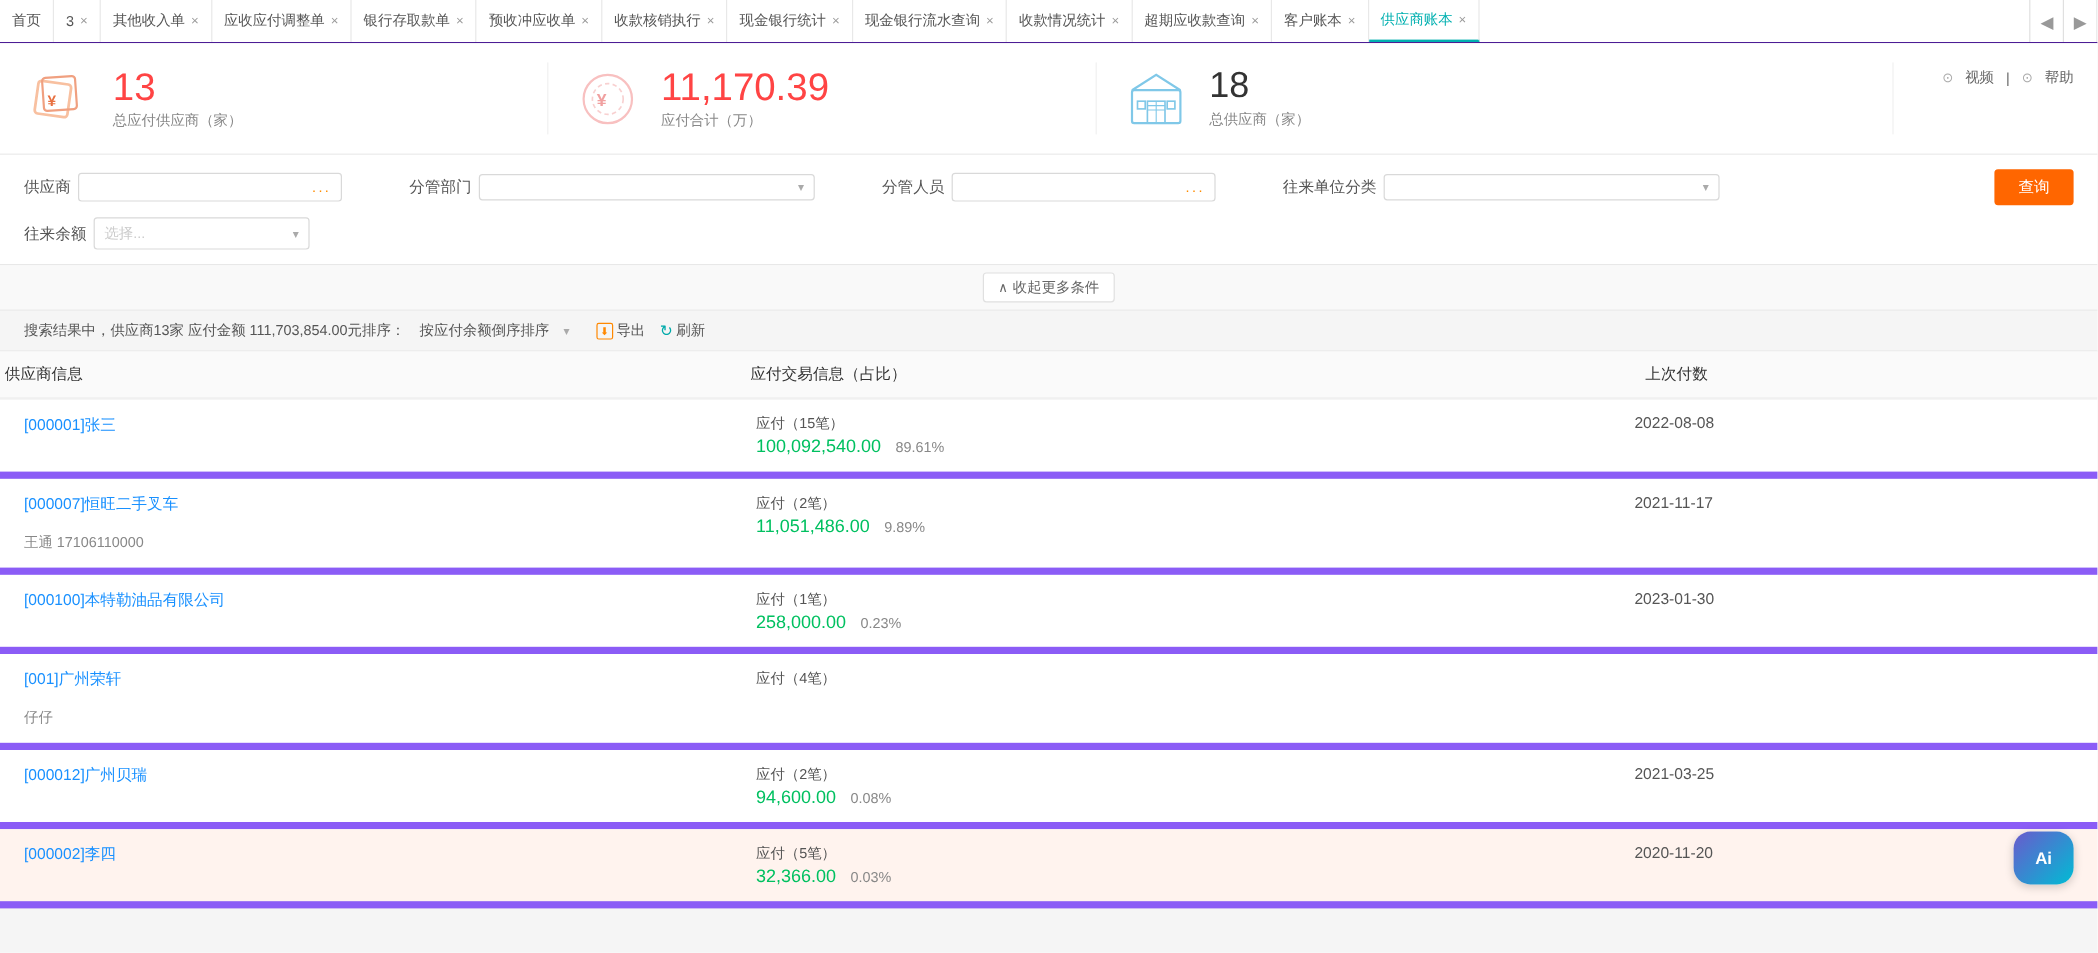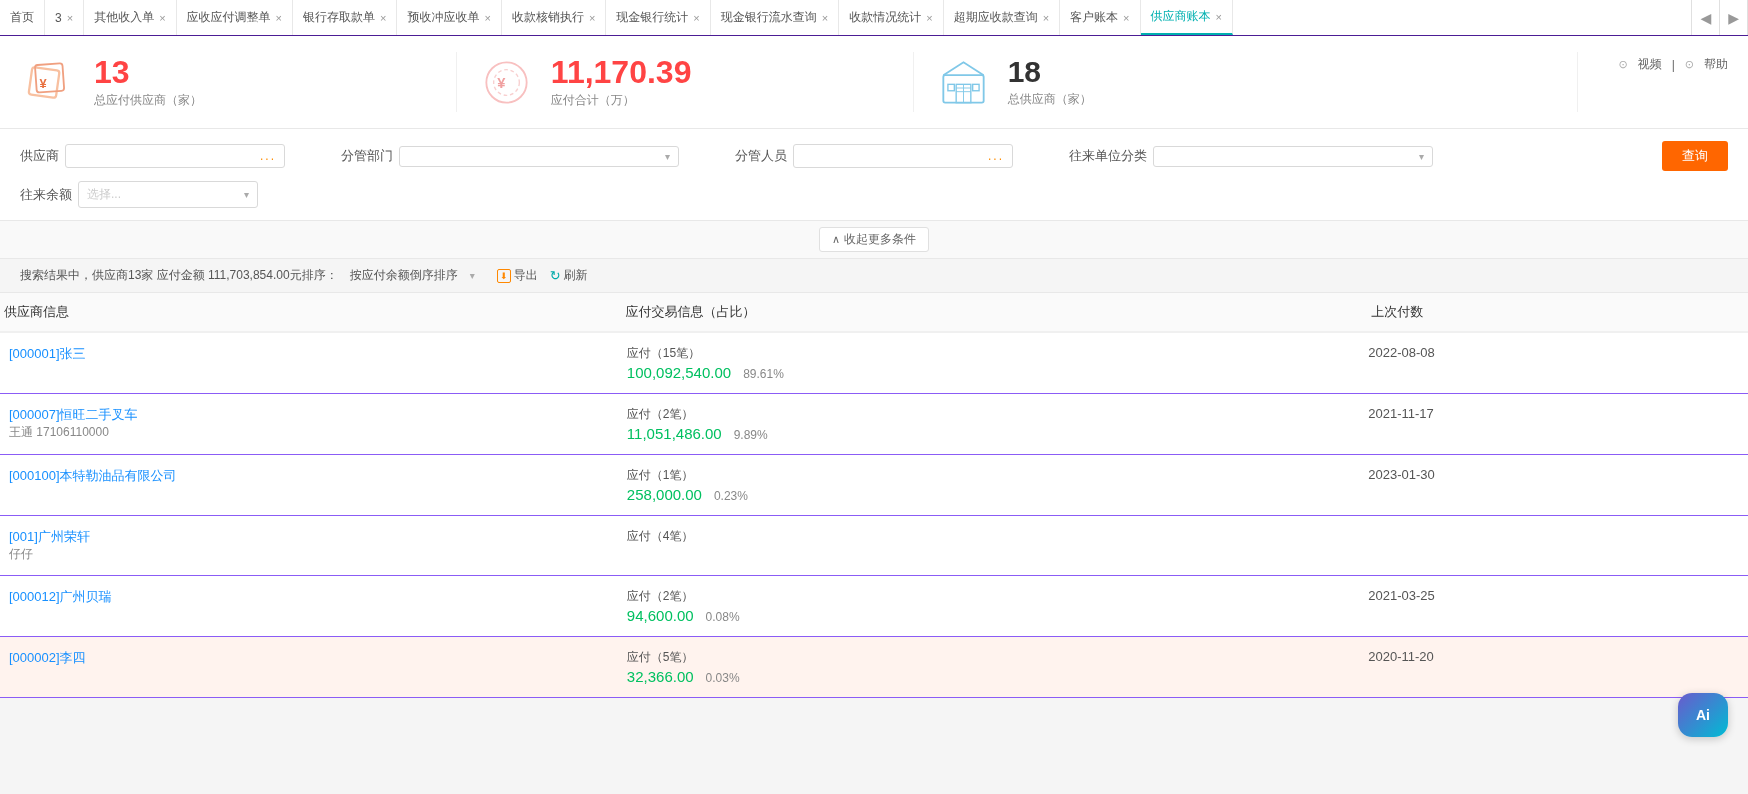--- a/index.html
+++ b/index.html
@@ -13,21 +13,21 @@
     .nav-arrows { display: flex; align-items: center; margin-left: auto; border-left: 1px solid #e0e0e0; }
     .nav-arrow { padding: 0 8px; height: 36px; display: flex; align-items: center; cursor: pointer; color: #999; font-size: 14px; border-right: 1px solid #e0e0e0; }
 
     
     .summary-area { display: flex; background: #fff; padding: 16px 20px; border-bottom: 1px solid #e8e8e8; align-items: center; }
     .summary-card { display: flex; align-items: center; flex: 1; padding-right: 20px; border-right: 1px solid #f0f0f0; margin-right: 20px; }
     .summary-card:last-child { border-right: none; }
     .summary-icon { width: 60px; height: 60px; margin-right: 14px; display: flex; align-items: center; justify-content: center; }
     .summary-icon svg { width: 55px; height: 55px; }
     .summary-text {}
-    .summary-number { font-size: 32px; font-weight: bold; color: #ff4444; line-height: 1; }
+    .summary-number { font-size: 32px; font-weight: normal; color: #ff4444; line-height: 1; }
     .summary-label { font-size: 12px; color: #888; margin-top: 4px; }
     .top-right-links { display: flex; align-items: center; gap: 10px; font-size: 12px; color: #666; white-space: nowrap; margin-left: 20px; }
     .top-right-links span { cursor: pointer; color: #666; }
     .divider-v { color: #ccc; }
 
     
     .filter-area { background: #fff; padding: 12px 20px; border-bottom: 1px solid #e8e8e8; }
     .filter-row { display: flex; align-items: center; gap: 16px; margin-bottom: 10px; }
     .filter-row:last-child { margin-bottom: 0; }
     .filter-item { display: flex; align-items: center; gap: 6px; }
@@ -52,28 +52,28 @@
     .action-icon { width: 14px; height: 14px; border: 1px solid #ff8800; border-radius: 2px; display: flex; align-items: center; justify-content: center; font-size: 9px; color: #ff8800; }
     .refresh-icon { color: #00aaaa; font-size: 13px; }
 
     
     .table-container { background: #fff; }
     .table-header { display: flex; align-items: center; padding: 10px 4px; border-bottom: 2px solid #f0f0f0; background: #fafafa; }
     .col-supplier { flex: 2.5; font-size: 13px; font-weight: 500; color: #333; }
     .col-transaction { flex: 3; font-size: 13px; font-weight: 500; color: #333; }
     .col-last-payment { flex: 1.5; font-size: 13px; font-weight: 500; color: #333; }
 
-    .table-row { display: flex; align-items: flex-start; padding: 12px 9px; border-bottom: 1px solid #8b5cf6; cursor: pointer; }
+    .table-row { display: flex; align-items: flex-start; padding: 12px 20px; border-bottom: 6px solid #8b5cf6; cursor: pointer; }
     .table-row.highlighted { background: #fff3ee; }
     .row-supplier { flex: 2.5; }
     .row-transaction { flex: 3; }
     .row-last-payment { flex: 1.5; }
 
     .supplier-name { color: #1890ff; font-size: 13px; cursor: pointer; text-decoration: none; }
-    .supplier-contact { font-size: 12px; color: #888; margin-top: 0; }
+    .supplier-contact { font-size: 12px; color: #888; margin-top: 15px; }
 
     .trans-count { font-size: 12px; color: #555; margin-bottom: 2px; }
     .trans-amount { font-size: 15px; color: #00c060; font-weight: 500; }
     .trans-percent { font-size: 12px; color: #888; margin-left: 12px; }
 
     .payment-date { font-size: 13px; color: #555; }
   </style>
 </head>
 <body>
 

